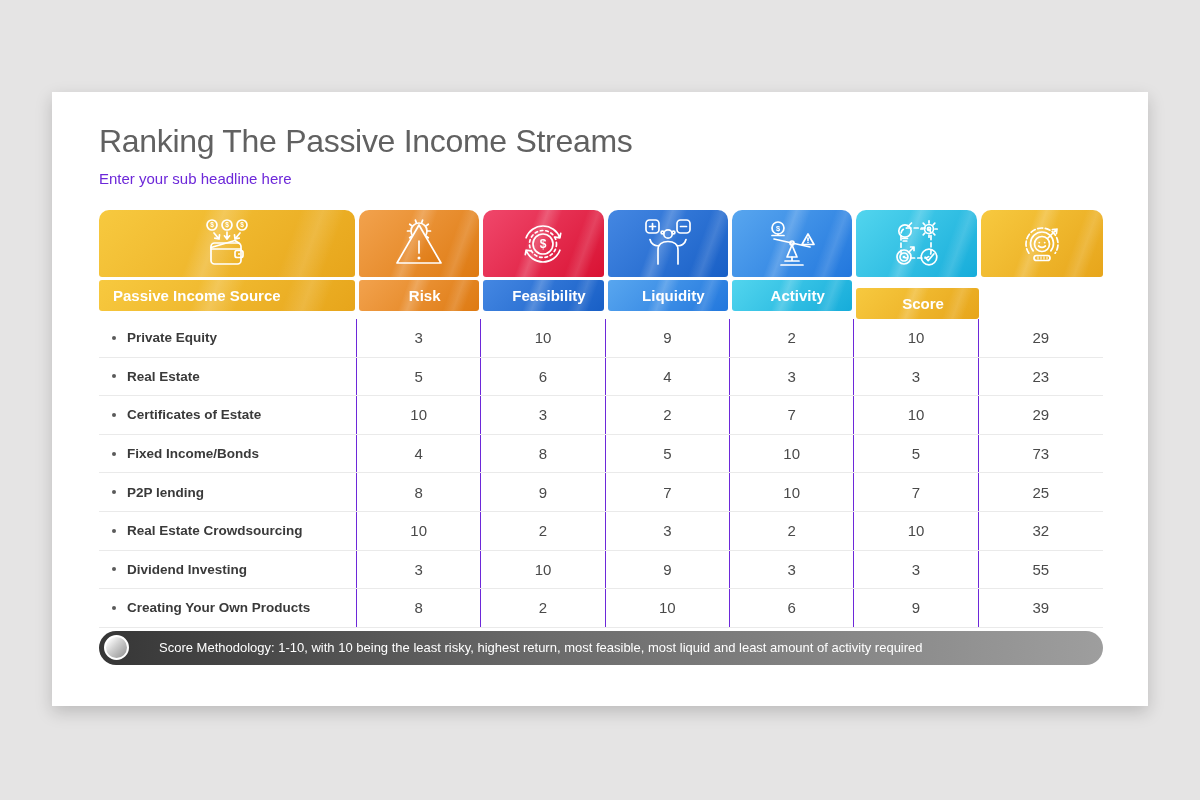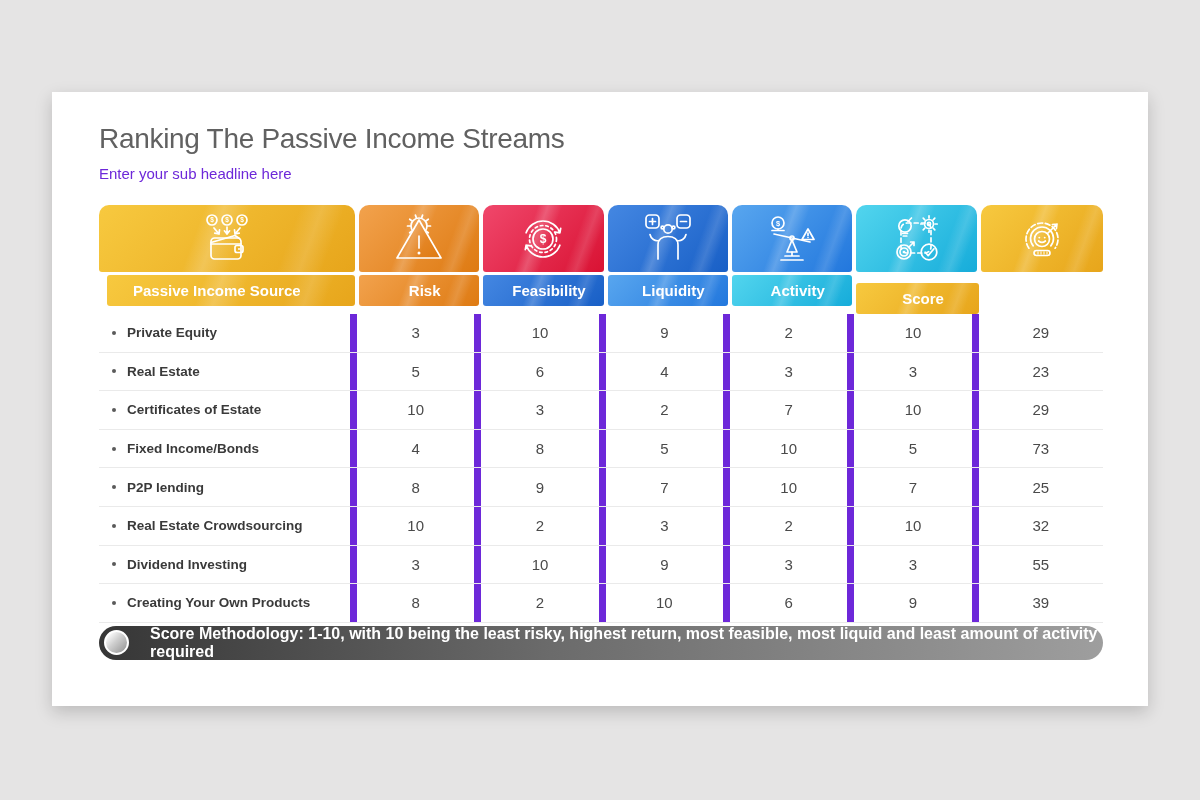--- a/index.html
+++ b/index.html
@@ -4,21 +4,21 @@
 <style>
   * { margin:0; padding:0; box-sizing:border-box; }
   html,body { width:1200px; height:800px; overflow:hidden; }
   body { background:#E5E4E4; font-family:"Liberation Sans", sans-serif; position:relative; }
 
   .card {
     position:absolute; left:52px; top:92px; width:1096px; height:614px;
     background:#FFFFFF; box-shadow:0 6px 16px rgba(0,0,0,0.18);
     padding:0 47px;
   }
-  .title { margin-top:31px; font-size:28px; font-weight:400; color:#616161; letter-spacing:-0.3px; }
+  .title { margin-top:31px; font-size:32px; font-weight:400; color:#616161; letter-spacing:-0.3px; }
   .subtitle { margin-top:10px; font-size:15px; color:#6d28d9; }
 
   .table-wrap { margin-top:23px; width:1004px; }
 
   .grid-row { display:grid; grid-template-columns:258px repeat(6,1fr); }
 
   
   .tile {
     height:67px; margin:0 2px; border-radius:10px 10px 3px 3px;
     display:flex; align-items:center; justify-content:center;
@@ -32,46 +32,46 @@
     pointer-events:none;
   }
   .icon-row { margin-bottom:3px; }
 
   
   .bar {
     height:31px; margin:0 2px; border-radius:3px;
     display:flex; align-items:center; justify-content:center;
     color:#fff; font-size:15px; font-weight:700; position:relative; overflow:hidden;padding-left:11px;
   }
-  .bar-cell:first-child .bar { margin-left:8px; justify-content:flex-start; padding-left:26px; }
+  .bar-cell:first-child .bar { margin-left:0; justify-content:flex-start; padding-left:14px; }
   .bar-cell:last-child  .bar { margin-right:0; }
 
   
   .trow { height:38.6px; border-bottom:1px solid #EAEAEA; }
   .cell {
     display:flex; align-items:center; justify-content:center;
-    border-right:7px solid #6d28d9; font-size:15px; color:#4A4A4A;
+    border-right:1px solid #6d28d9; font-size:15px; color:#4A4A4A;
   }
   .cell:last-child { border-right:none; }
   .cell-source { justify-content:flex-start; padding-left:13px; gap:11px;
     font-size:13.5px; font-weight:700; color:#3A3A3A; }
   .bullet { width:4px; height:4px; border-radius:50%; background:#5A5A5A; flex:none; }
 
   
   .pill {
     margin-top:3px; width:1004px; height:34px; border-radius:17px;
     background:linear-gradient(90deg,#363636 0%,#6B6B6B 45%,#9E9E9E 100%);
     display:flex; align-items:center;
   }
   .knob {
     width:25px; height:25px; border-radius:50%; margin-left:5px; flex:none;
     border:2px solid #FFFFFF;
     background:linear-gradient(135deg,#FFFFFF 10%,#CFCFCF 45%,#8F8F8F 100%);
   }
-  .pill-text { color:#FFFFFF; font-size:16px; margin-left:21px;font-weight:bold; }
+  .pill-text { color:#FFFFFF; font-size:13px; margin-left:30px; }
 
   
   .icon svg { stroke:#FFF; fill:none; stroke-width:1.7; stroke-linecap:round; stroke-linejoin:round; }
   .icon svg .f { fill:#FFF; stroke:none; }
   .icon svg text { fill:#FFF; stroke:none; font-family:"Liberation Sans", sans-serif; font-weight:700; }
 </style>
 </head>
 <body>
 
 <div class="card">

